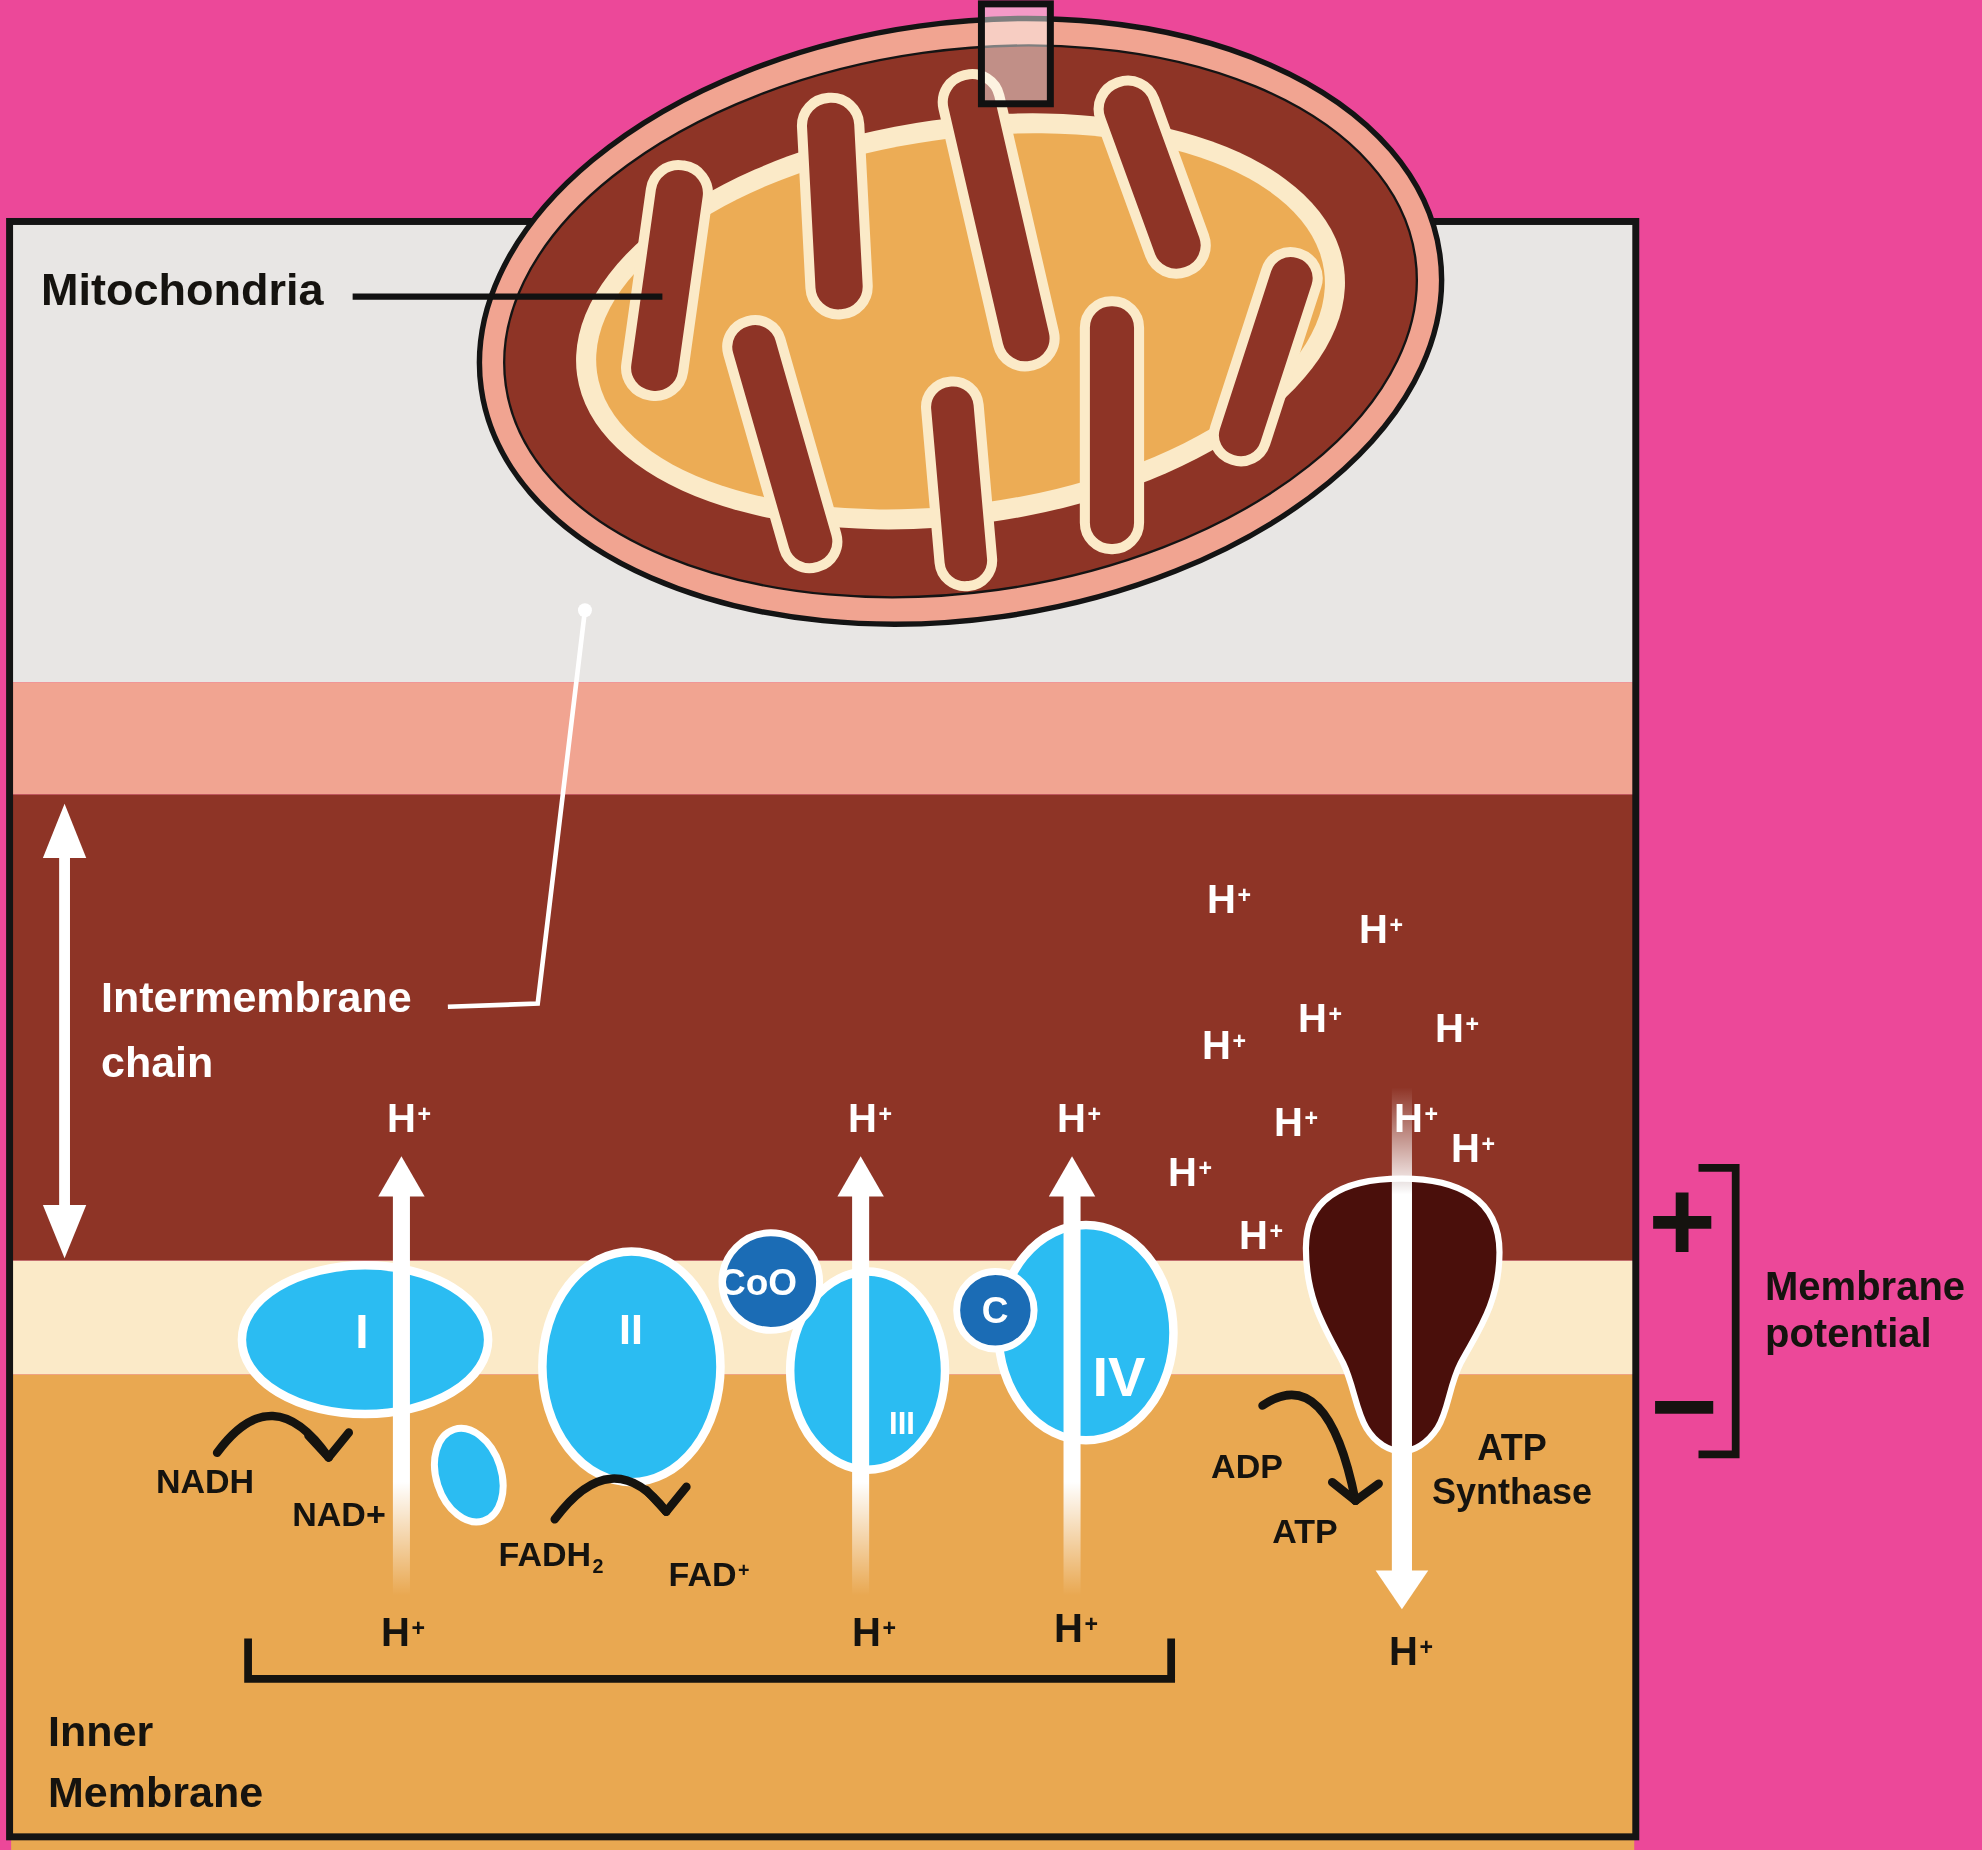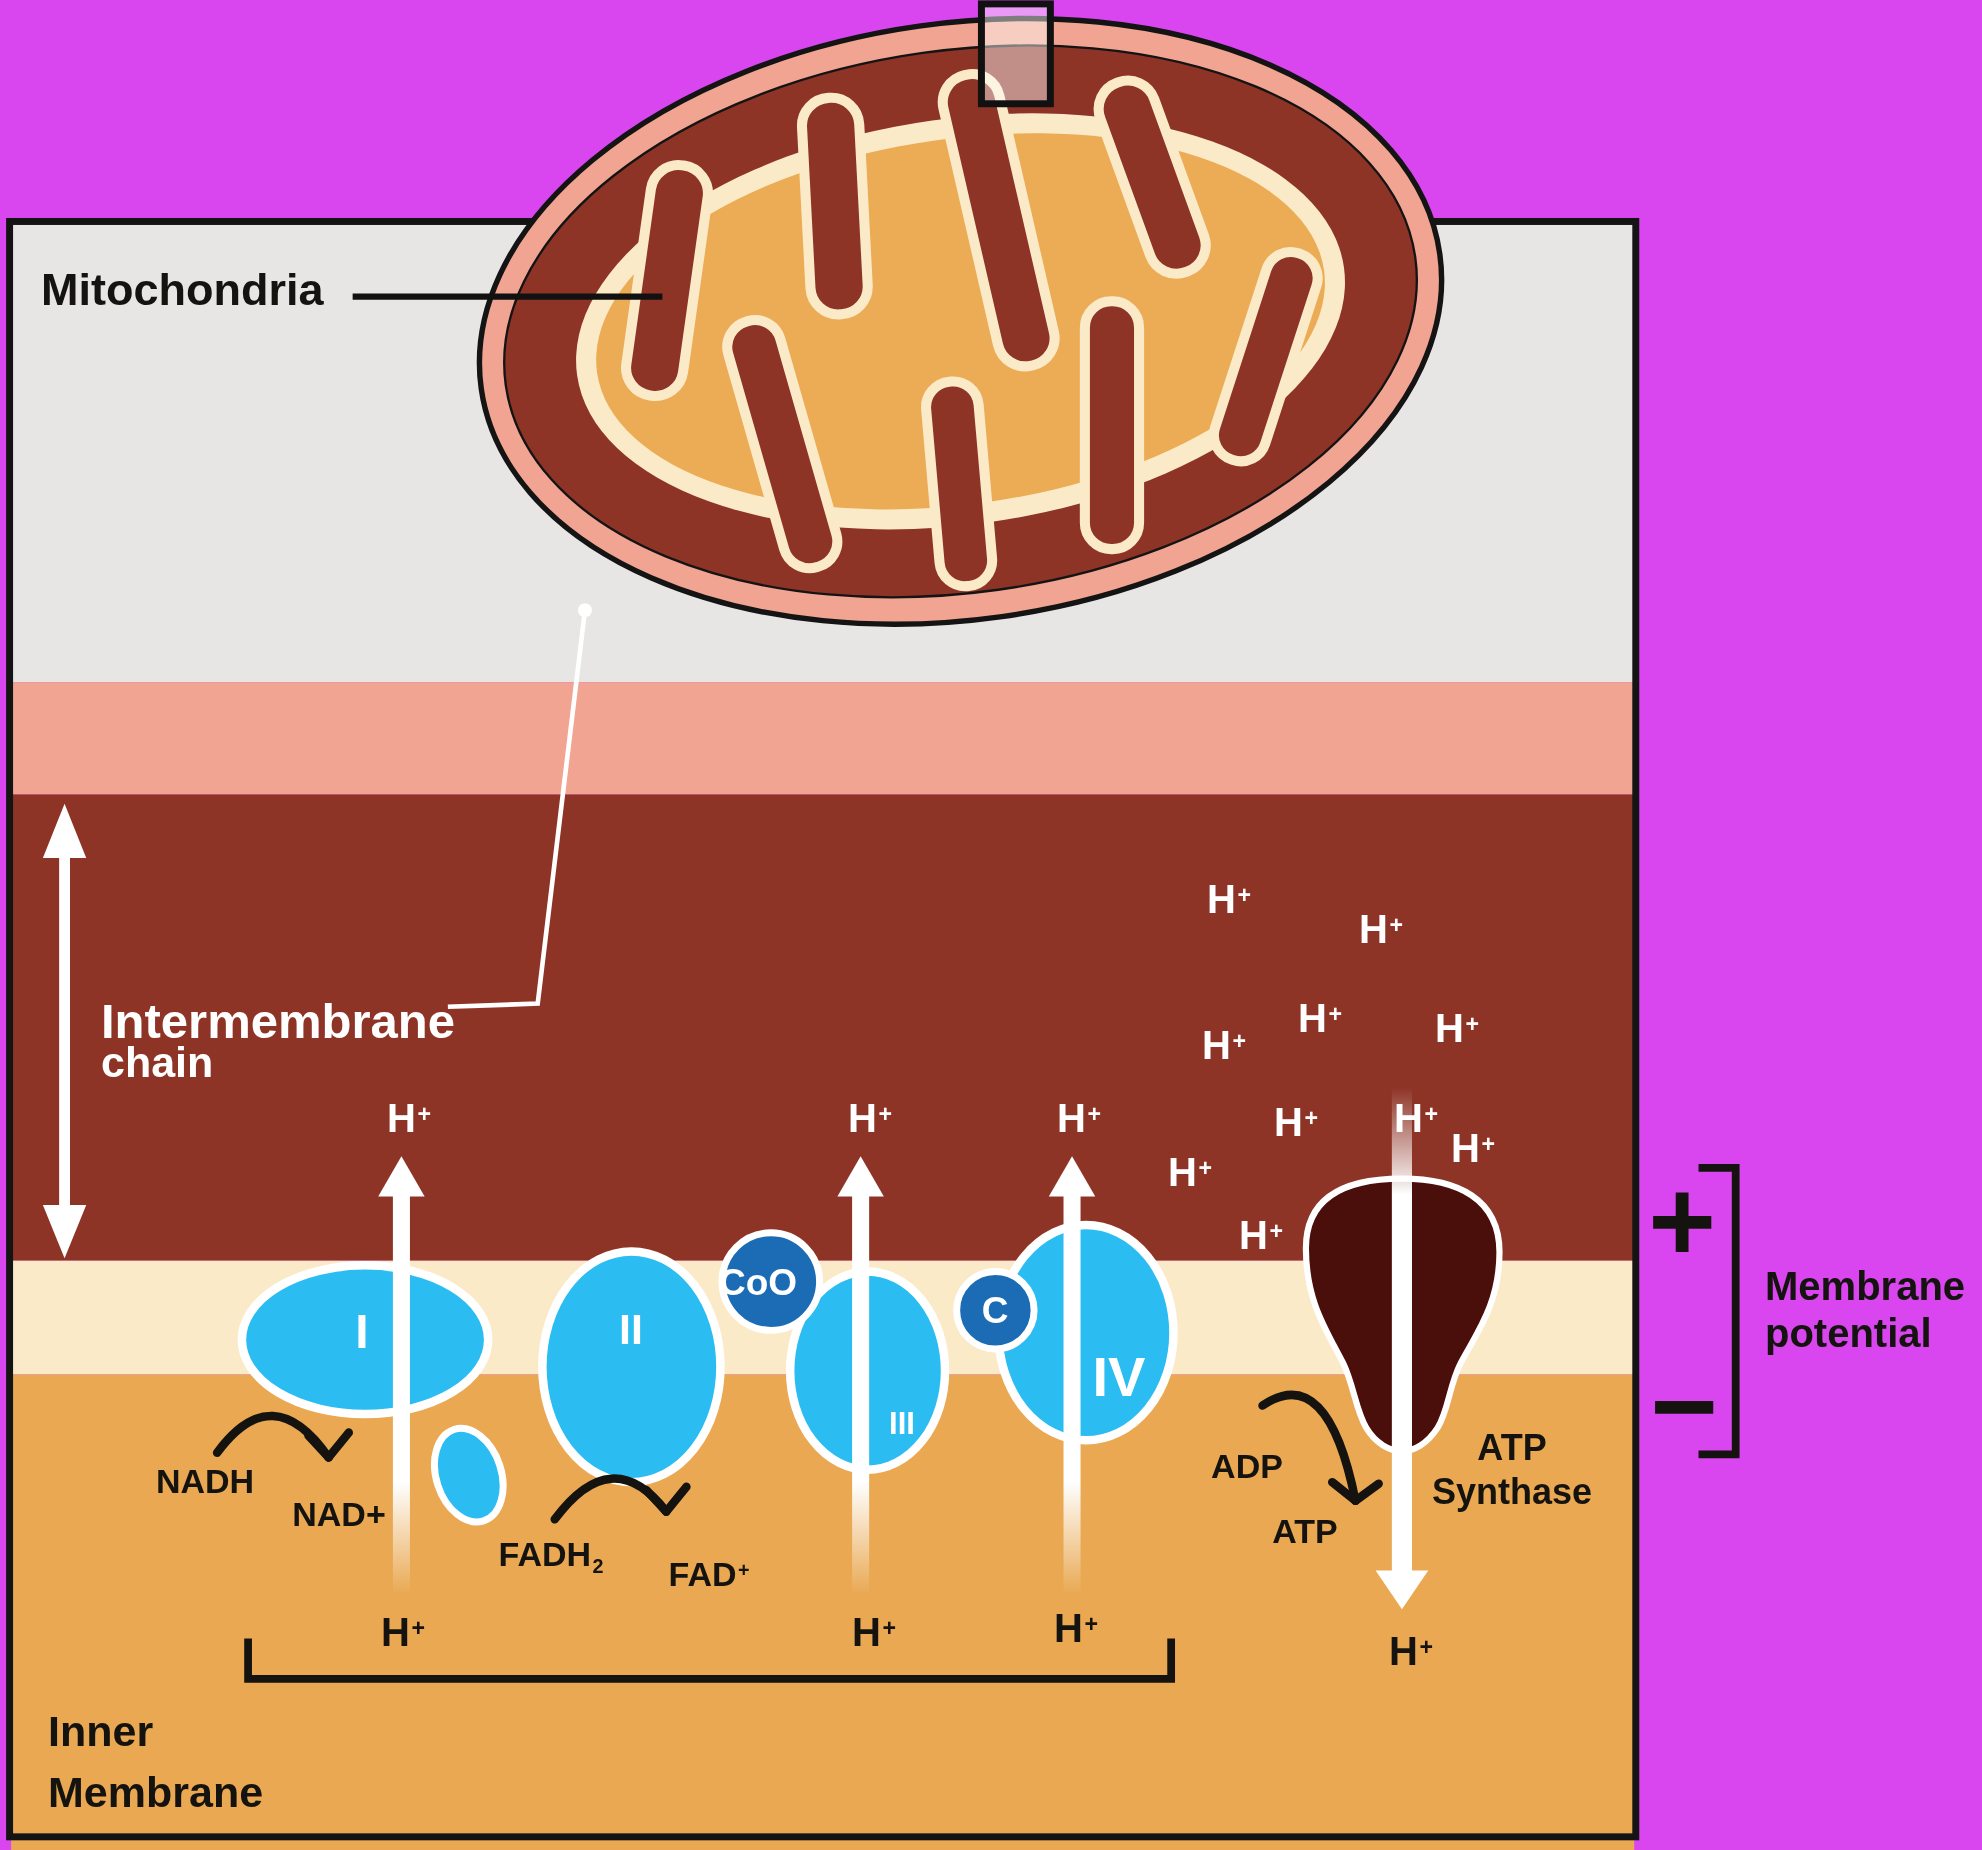--- a/index.html
+++ b/index.html
@@ -1,16 +1,16 @@
 <!DOCTYPE html>
 <html style="font-size:12.4px"><head>
 <meta charset="utf-8">
 <style>
   html,body{margin:0;padding:0;background:#ffffff;}
-  #stage{position:relative;width:1983px;height:1850px;background:#d946ef;
+  #stage{position:relative;width:1983px;height:1850px;background:#ec4899;
          font-family:"Liberation Sans","DejaVu Sans",sans-serif;overflow:hidden;}
   #art{position:absolute;left:0;top:0;}
   .t{position:absolute;font-weight:bold;line-height:1;white-space:nowrap;
      transform:translate(-50%,-50%);}
   .tl{transform:translate(0,-50%);}
   .wh{color:#ffffff;}
   .bk{color:#15130f;}
   .hp{font-size:40px;}
   .sup{font-size:0.58em;position:relative;top:-0.45em;margin-left:1.5px;}
   .subsc{font-size:0.58em;position:relative;top:0.38em;margin-left:1.5px;}
@@ -134,21 +134,21 @@
     </g>
   </g>
 
   <polyline points="320,2116 320,2168 1512,2168 1512,2116" fill="none" stroke="#15130f" stroke-width="10"></polyline>
 
   <polyline points="2193,1508 2241,1508 2241,1878 2193,1878" fill="none" stroke="#15130f" stroke-width="10"></polyline>
 </svg>
 
 <div class="t tl bk" style="left:41px;top:289px;font-size:45px;">Mitochondria</div>
 
-<div class="t tl wh" style="left:101px;top:997px;font-size:49px;margin-top:24px;">Intermembrane</div>
+<div class="t tl wh" style="left:101px;top:997px;font-size:43px;">Intermembrane</div>
 <div class="t tl wh" style="left:101px;top:1062px;font-size:43px;">chain</div>
 
 <div class="t tl bk" style="left:48px;top:1731px;font-size:43px;">Inner</div>
 <div class="t tl bk" style="left:48px;top:1792px;font-size:43px;">Membrane</div>
 
 
 <div class="t tl bk" style="left:1765px;top:1286px;font-size:40px;">Membrane</div>
 <div class="t tl bk" style="left:1765px;top:1333px;font-size:40px;">potential</div>
 <div class="t bk" style="left:1682px;top:1221px;font-size:116px;font-weight:900;">+</div>
 <div class="t bk" style="left:1684px;top:1406px;font-size:116px;font-weight:900;">−</div>

